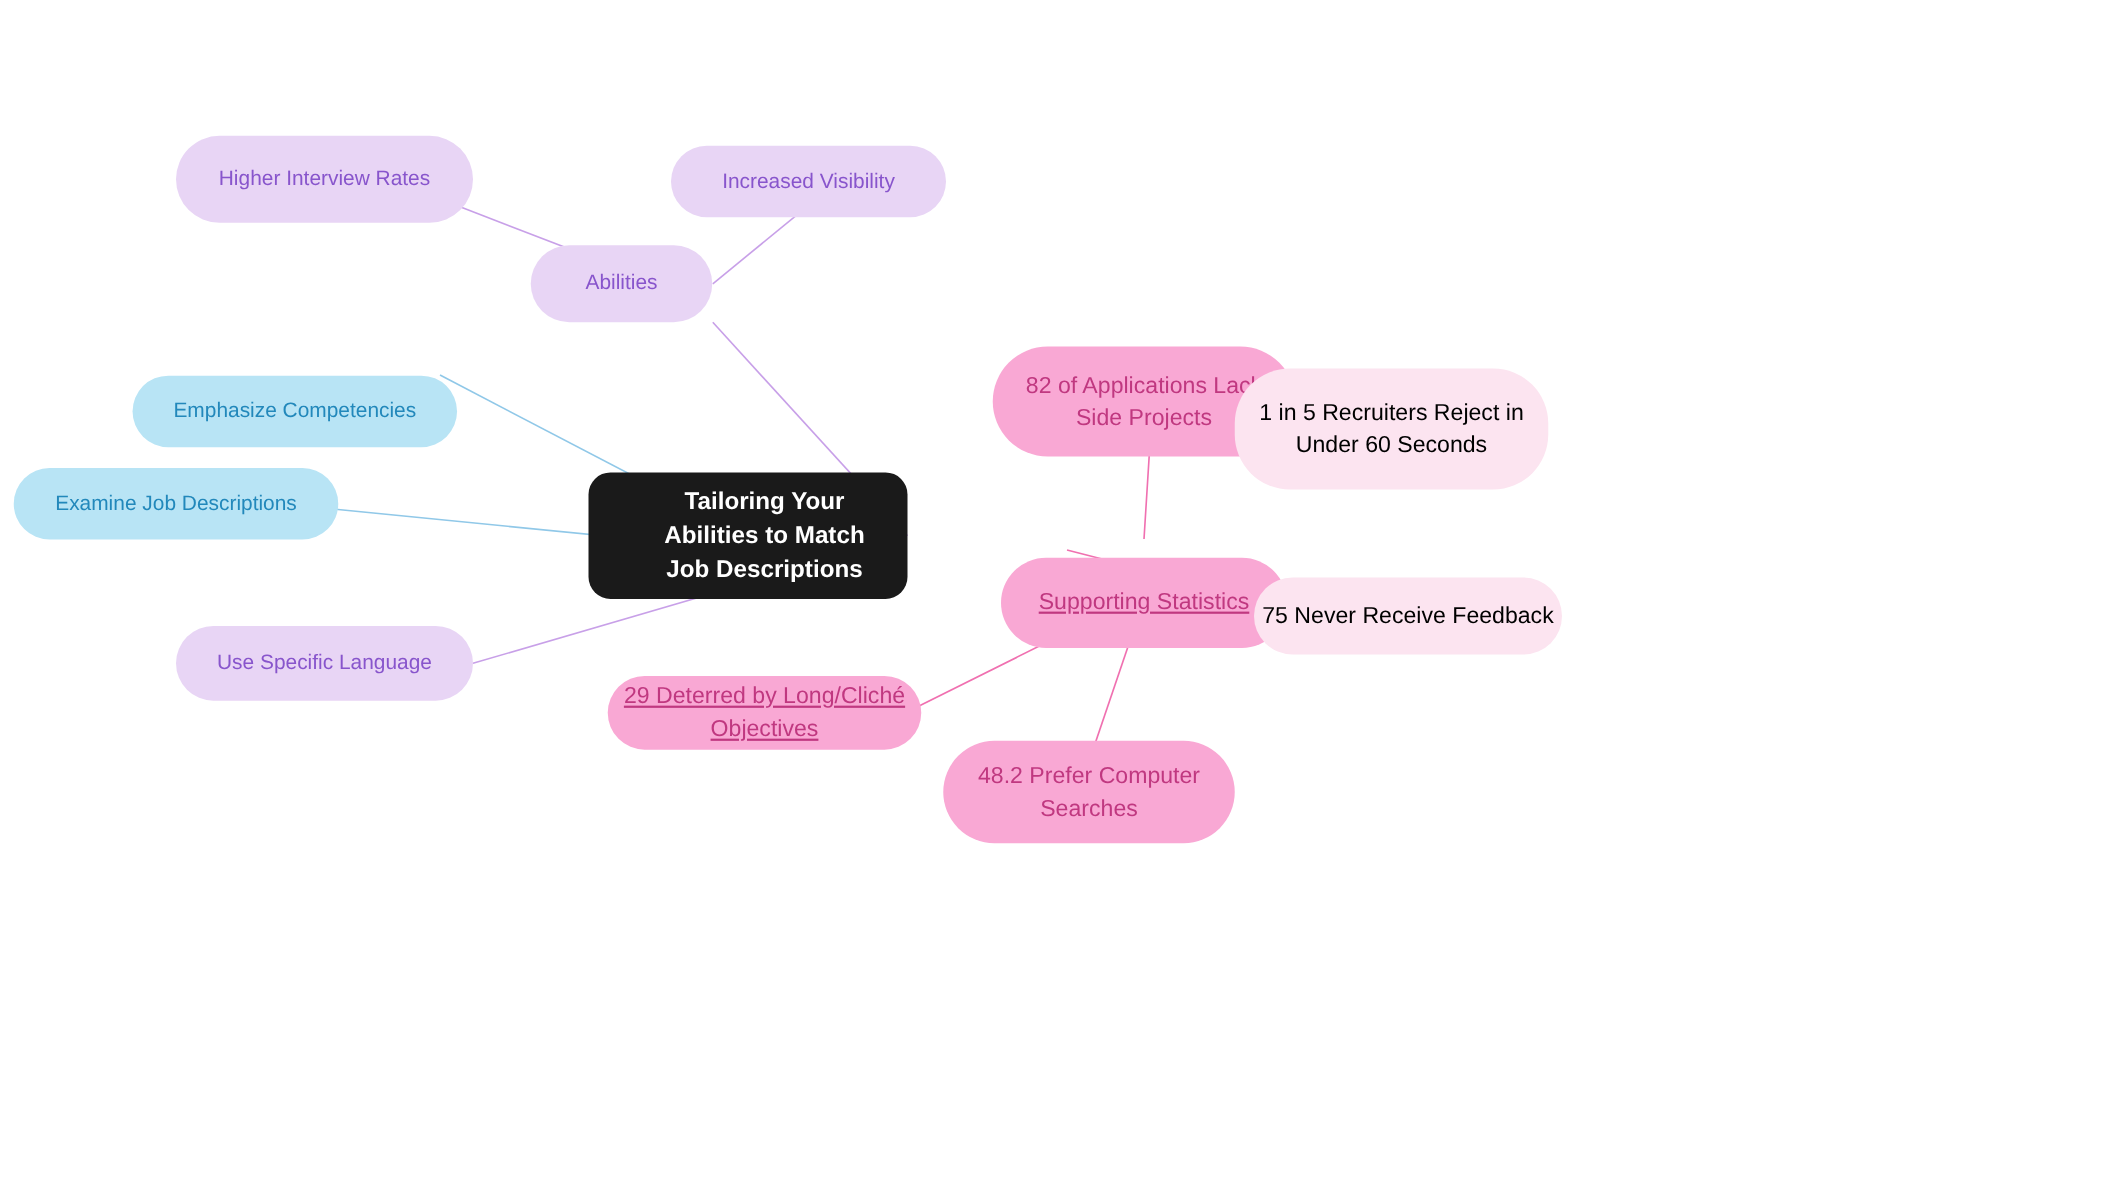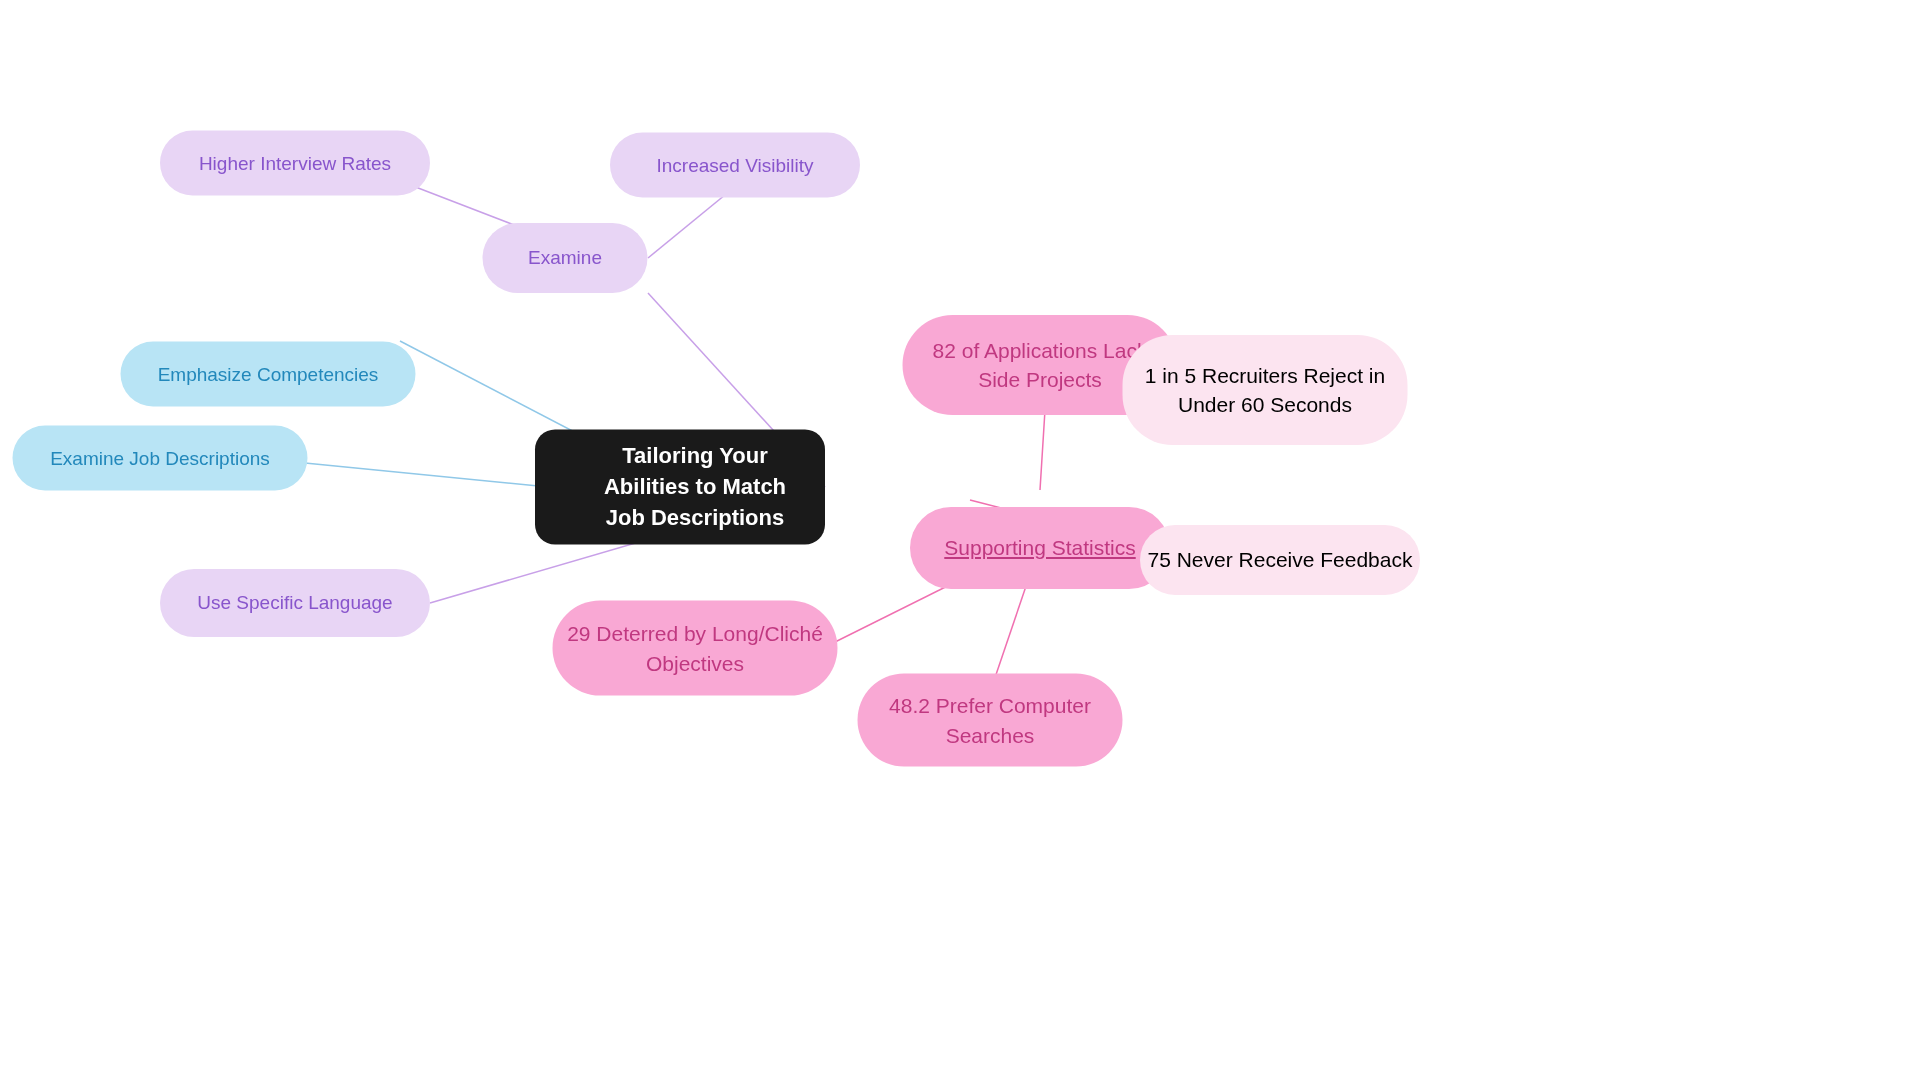--- a/index.html
+++ b/index.html
@@ -95,24 +95,24 @@
   <line x1="1040" y1="540" x2="825" y2="647" stroke="#f070b0" stroke-width="1.5"></line>
 
   <line x1="1040" y1="545" x2="985" y2="707" stroke="#f070b0" stroke-width="1.5"></line>
 </svg>
 
 <div class="node node-center" style="left: 680px; top: 487px; width: 290px; height: 115px; transform: translate(-50%, -50%);">
   <span style="padding: 10px 18px; line-height: 1.4;">Tailoring Your Abilities to Match Job Descriptions</span>
 </div>
 
 <div class="node node-purple-light" style="left: 565px; top: 258px; width: 165px; height: 70px; transform: translate(-50%, -50%);">
-  <span>Examine</span>
+  <span>Abilities</span>
 </div>
 
-<div class="node node-purple-light" style="left: 295px; top: 163px; width: 270px; height: 65px; transform: translate(-50%, -50%);">
+<div class="node node-purple-light" style="left: 295px; top: 163px; width: 270px; height: 79px; transform: translate(-50%, -50%);">
   <span>Higher Interview Rates</span>
 </div>
 
 <div class="node node-purple-light" style="left: 735px; top: 165px; width: 250px; height: 65px; transform: translate(-50%, -50%); align-items: center;">
   <span>Increased Visibility</span>
 </div>
 
 <div class="node node-blue-light" style="left: 268px; top: 335px; width: 295px; height: 65px; transform: translate(-50%, -50%); margin-top: 39px;">
   <span>Emphasize Competencies</span>
 </div>
@@ -134,19 +134,19 @@
 </div>
 
 <div class="node node-pink-light" style="left: 1265px; top: 390px; width: 285px; height: 110px; transform: translate(-50%, -50%);">
   <span style="padding: 8px 14px; line-height: 1.4;">1 in 5 Recruiters Reject in Under 60 Seconds</span>
 </div>
 
 <div class="node node-pink-light" style="left: 1280px; top: 560px; width: 280px; height: 70px; transform: translate(-50%, -50%);">
   <span>75 Never Receive Feedback</span>
 </div>
 
-<div class="node node-pink" style="left: 695px; top: 648px; width: 285px; height: 95px; transform: translate(-50%, -50%);">
+<div class="node node-pink" style="left: 695px; top: 648px; width: 285px; height: 67px; transform: translate(-50%, -50%); text-decoration: underline;">
   <span style="padding: 8px 14px; line-height: 1.4;">29 Deterred by Long/Cliché Objectives</span>
 </div>
 
 <div class="node node-pink" style="left: 990px; top: 720px; width: 265px; height: 93px; transform: translate(-50%, -50%);">
   <span style="padding: 8px 14px; line-height: 1.4;">48.2 Prefer Computer Searches</span>
 </div>
 
 </body></html>

